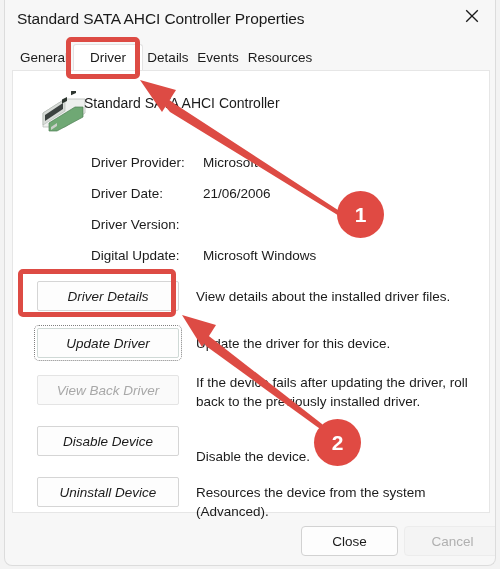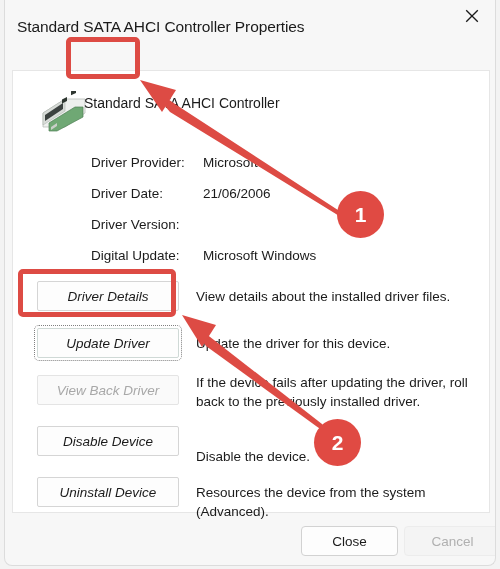--- a/index.html
+++ b/index.html
@@ -34,21 +34,21 @@
   #titlebar {
     position: absolute;
     left: 0; top: 0;
     width: 100%;
     height: 40px;
     background: #f7f7f7;
   }
   #title-text {
     position: absolute;
     left: 12px;
-    top: 18px;
+    top: 10px;
     font-size: 15.5px;
     color: #1a1a1a;
     letter-spacing: -0.1px;
     white-space: nowrap;
   }
   #close-btn {
     position: absolute;
     right: 0px;
     top: 0px;
     width: 46px;
@@ -229,20 +229,37 @@
     <div id="close-btn">
       <span>
         <svg width="14" height="14" viewBox="0 0 14 14">
           <line x1="1.2" y1="1.2" x2="12.8" y2="12.8" stroke="#1a1a1a" stroke-width="1.3"></line>
           <line x1="12.8" y1="1.2" x2="1.2" y2="12.8" stroke="#1a1a1a" stroke-width="1.3"></line>
         </svg>
       </span>
     </div>
   </div>
 
+  <div id="tabstrip">
+    <div class="tab" style="left:8px;width:62px;">
+      <span>General</span>
+    </div>
+    <div class="tab selected" style="left:68px;width:70px;">
+      <span>Driver</span>
+    </div>
+    <div class="tab" style="left:132px;width:62px;">
+      <span>Details</span>
+    </div>
+    <div class="tab" style="left:182px;width:62px;">
+      <span>Events</span>
+    </div>
+    <div class="tab" style="left:234px;width:82px;">
+      <span>Resources</span>
+    </div>
+  </div>
 
   <div id="panel">
 
     <div id="device-icon">
       <svg width="54" height="44" viewBox="0 0 54 44">
         <polygon points="8,22 30,8 50,8 50,22 30,36 8,36" fill="#eef0ee" stroke="#b9beb9" stroke-width="0.8"></polygon>
         <polygon points="8,22 30,8 30,20 8,34" fill="#d8dcd8" stroke="#b0b5b0" stroke-width="0.6"></polygon>
         <polygon points="10,24 28,12 28,18 10,30" fill="#3c4240"></polygon>
         <polygon points="14,32 40,16 48,16 48,26 22,40 14,40" fill="#6fa874" stroke="#4f7f55" stroke-width="0.7"></polygon>
         <rect x="27" y="21" width="5" height="4" fill="#2e3630" transform="skewY(-25)"></rect>

